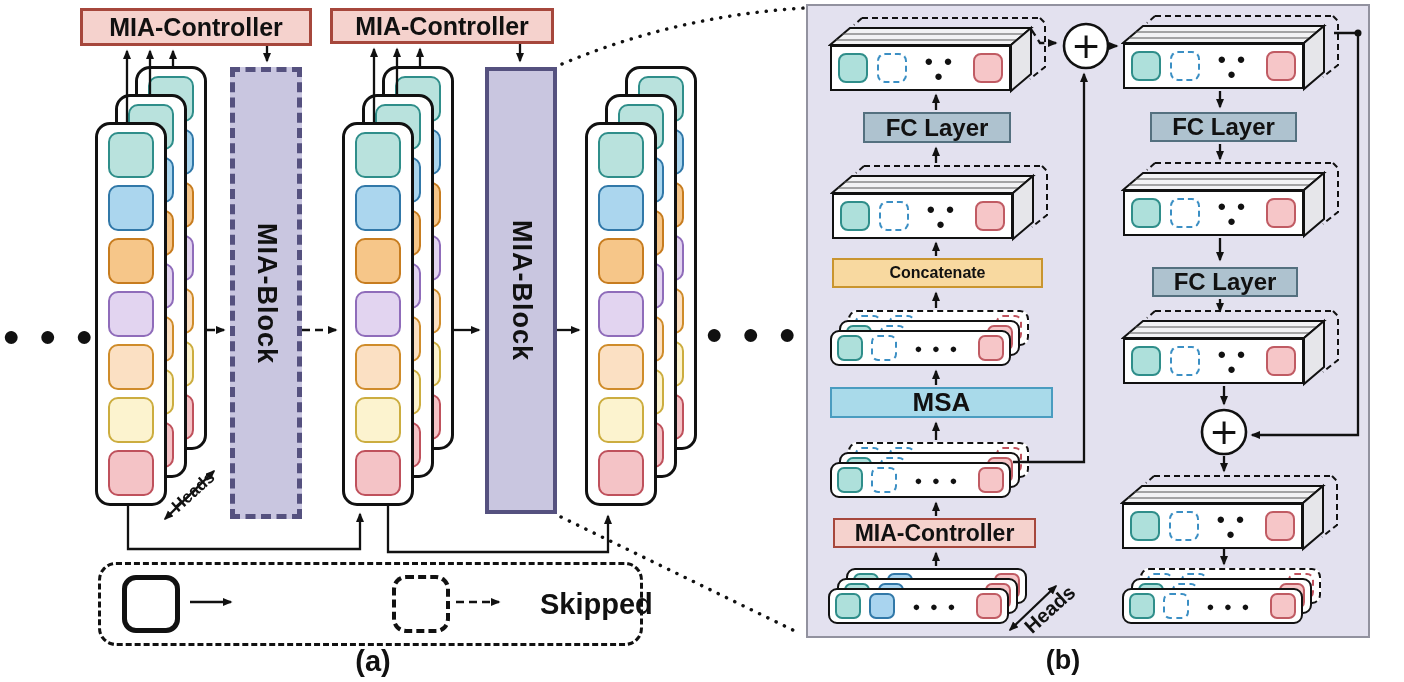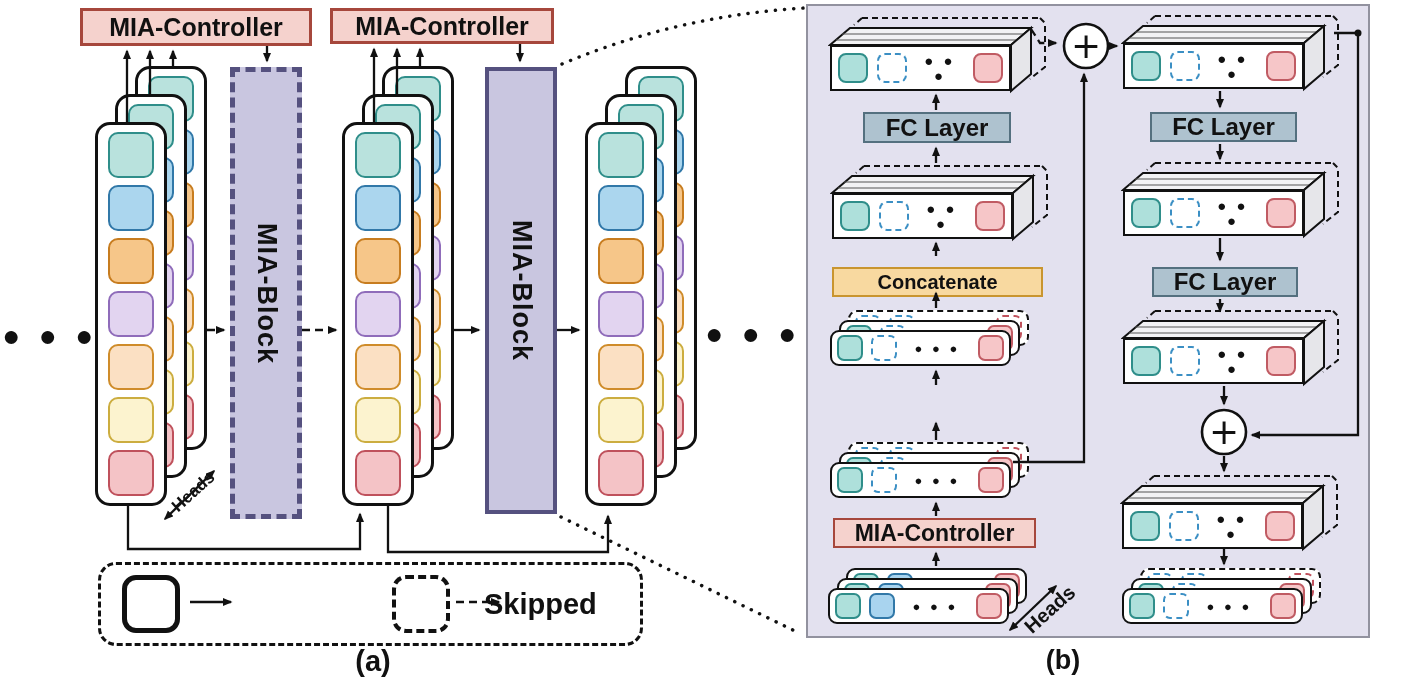--- a/index.html
+++ b/index.html
@@ -23,21 +23,21 @@
   
   .stack{position:absolute;}
   .card{position:absolute;width:72px;height:384px;background:#fff;border:3px solid var(--ink);
         border-radius:15px;display:flex;flex-direction:column;align-items:center;
         justify-content:space-evenly;box-sizing:border-box;}
   .card .tok{width:46px;height:46px;border-radius:10px;border:2.5px solid;box-sizing:border-box;flex:0 0 auto;}
   
   .pill{position:absolute;display:flex;align-items:center;justify-content:center;
         font-weight:bold;box-sizing:border-box;white-space:nowrap;}
   .fc{background:var(--fc-bg);border:2px solid var(--fc-border);font-size:24px;}
-  .concat{background:var(--concat-bg);border:2px solid var(--concat-border);font-size:20px;margin-top:9px;}
+  .concat{background:var(--concat-bg);border:2px solid var(--concat-border);font-size:16px;}
   .msa{background:var(--msa-bg);border:2px solid var(--msa-border);font-size:26px;}
   
   .box3d{position:absolute;width:222px;height:80px;}
   .box3d svg.shape{position:absolute;left:0;top:0;}
   .topf{fill:#f2f2f4;stroke:var(--ink);stroke-width:2;}
   .sidef{fill:#e6e6ea;stroke:var(--ink);stroke-width:2;}
   .slab{stroke:#555;stroke-width:1;}
   .ghost3d path{stroke:var(--ink);stroke-width:2;stroke-dasharray:6 4;fill:none;}
   .face{position:absolute;left:2px;top:30px;width:181px;height:46px;background:#fff;
         border:2.5px solid var(--ink);display:flex;align-items:center;padding:0 6px;gap:9px;box-sizing:border-box;}
@@ -186,21 +186,21 @@
         <div class="tok" style="background: rgb(252, 243, 207); border-color: rgb(204, 173, 63);"></div>
         <div class="tok" style="background: rgb(244, 195, 198); border-color: rgb(191, 81, 92);"></div>
       </div>
   </div>
 
   <div class="heads" style="left:168px;top:482px;font-size:17px;">Heads</div>
 
   <div class="legendbox"></div>
   <div class="lsq" style="left:122px;top:575px;"></div>
   <div class="lsq dashedsq" style="left:392px;top:575px;"></div>
-  <div class="legtext" style="left:484px;top:589px;">Skipped</div>
+  <div class="legtext" style="left:540px;top:589px;">Skipped</div>
 
   <div class="caption" style="left:338px;top:645px;width:70px;">(a)</div>
   <div class="caption" style="left:1028px;top:645px;width:70px;font-size:27px;">(b)</div>
 
   <div class="box3d" style="left:828px;top:15px;">
     <svg class="shape" width="222" height="80" viewBox="0 0 222 80">
       <g class="ghost3d">
         <path d="M34,3 H212"></path>
           <path d="M212,3 L217,8 V52 L202,64"></path>
           <path d="M34,3 L26,10"></path>
@@ -317,20 +317,23 @@
     <span>FC Layer</span>
     </div>
   <div class="pill fc" style="left:1150px;top:112px;width:147px;height:30px;">
     <span>FC Layer</span>
     </div>
   <div class="pill fc" style="left:1152px;top:267px;width:146px;height:30px;">
     <span>FC Layer</span>
     </div>
   <div class="pill concat" style="left:832px;top:258px;width:211px;height:30px;">
     <span>Concatenate</span>
+    </div>
+  <div class="pill msa" style="left:830px;top:387px;width:223px;height:31px;">
+    <span>MSA</span>
     </div>
   <div class="ctrl small" style="left:833px;top:518px;width:203px;height:30px;">
     <span>MIA-Controller</span>
     </div>
 
   <div class="barstack" style="left:830px;top:330px;">
     <div class="bar ghostb" style="left:18px;top:-20px;">
         <span class="cell ghost"></span>
         <span class="cell ghost"></span>
         <span class="spacer"></span>

